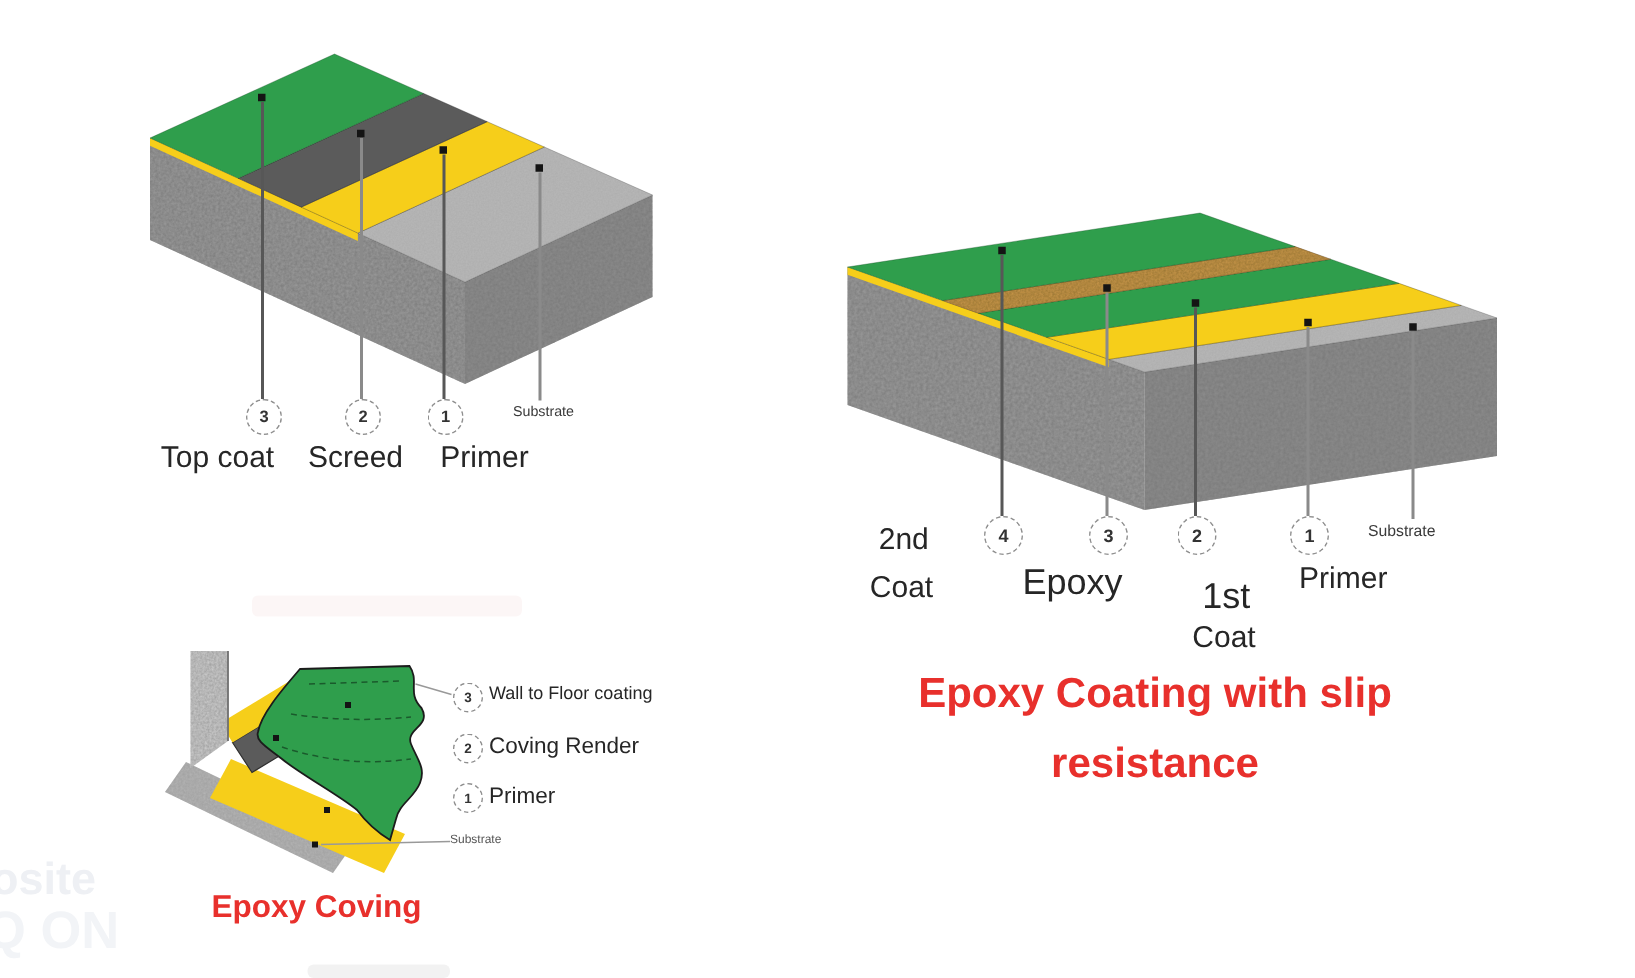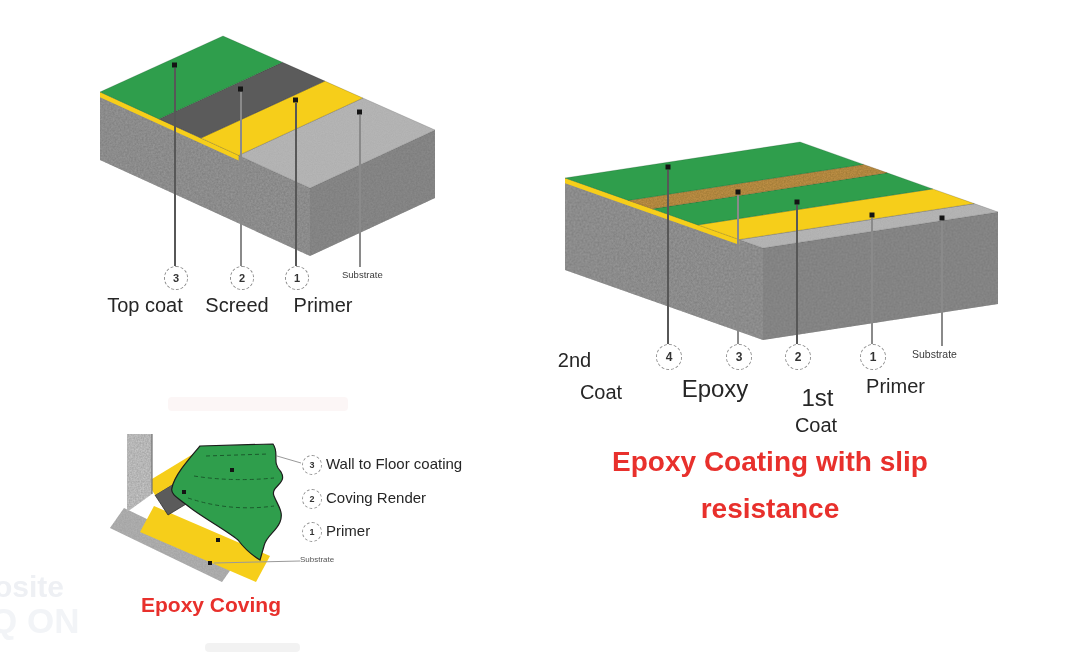--- a/index.html
+++ b/index.html
@@ -136,21 +136,21 @@
       <rect x="120" y="36" width="4" height="4"></rect>
       <rect x="72" y="58" width="4" height="4"></rect>
       <rect x="106" y="106" width="4" height="4"></rect>
       <rect x="98" y="129" width="4" height="4"></rect>
     </g>
   </svg>
 
   <div class="circ c18" style="left:302px;top:455px">
     <span>3</span>
   </div>
-  <div class="lbl" style="left:326px;top:455px;font-size:15px;text-align:left">Wall to Floor coating</div>
+  <div class="lbl" style="left:326px;top:455px;font-size:12px;text-align:left">Wall to Floor coating</div>
   <div class="circ c18" style="left:302px;top:489px">
     <span>2</span>
   </div>
   <div class="lbl" style="left:326px;top:489px;font-size:15px;text-align:left">Coving Render</div>
   <div class="circ c18" style="left:302px;top:522px">
     <span>1</span>
   </div>
   <div class="lbl" style="left:326px;top:522px;font-size:15px;text-align:left">Primer</div>
   <div class="sublbl" style="left:300px;top:555px;font-size:8px;color:#555">Substrate</div>
 
@@ -215,21 +215,21 @@
     <span>3</span>
   </div>
   <div class="circ c24" style="left:785px;top:344px">
     <span>2</span>
   </div>
   <div class="circ c24" style="left:860px;top:344px">
     <span>1</span>
   </div>
   <div class="sublbl" style="left:912px;top:348px;font-size:10.5px">Substrate</div>
 
-  <div class="lbl" style="left:547px;top:349px;width:55px;font-size:20px">2nd</div>
+  <div class="lbl" style="left:575px;top:349px;width:55px;font-size:20px">2nd</div>
   <div class="lbl" style="left:570px;top:381px;width:62px;font-size:20px">Coat</div>
   <div class="lbl" style="left:650px;top:375px;width:130px;font-size:24px">Epoxy</div>
   <div class="lbl" style="left:790px;top:384px;width:55px;font-size:24px">1st</div>
   <div class="lbl" style="left:785px;top:414px;width:62px;font-size:20px">Coat</div>
   <div class="lbl" style="left:853px;top:375px;width:85px;font-size:20px">Primer</div>
 
   <div class="title" style="left:560px;top:446px;width:420px;font-size:28px">Epoxy Coating with slip</div>
   <div class="title" style="left:560px;top:493px;width:420px;font-size:28px">resistance</div>
 
   <div class="wm" style="left:-6px;top:570px;font-size:30px">osite</div>

